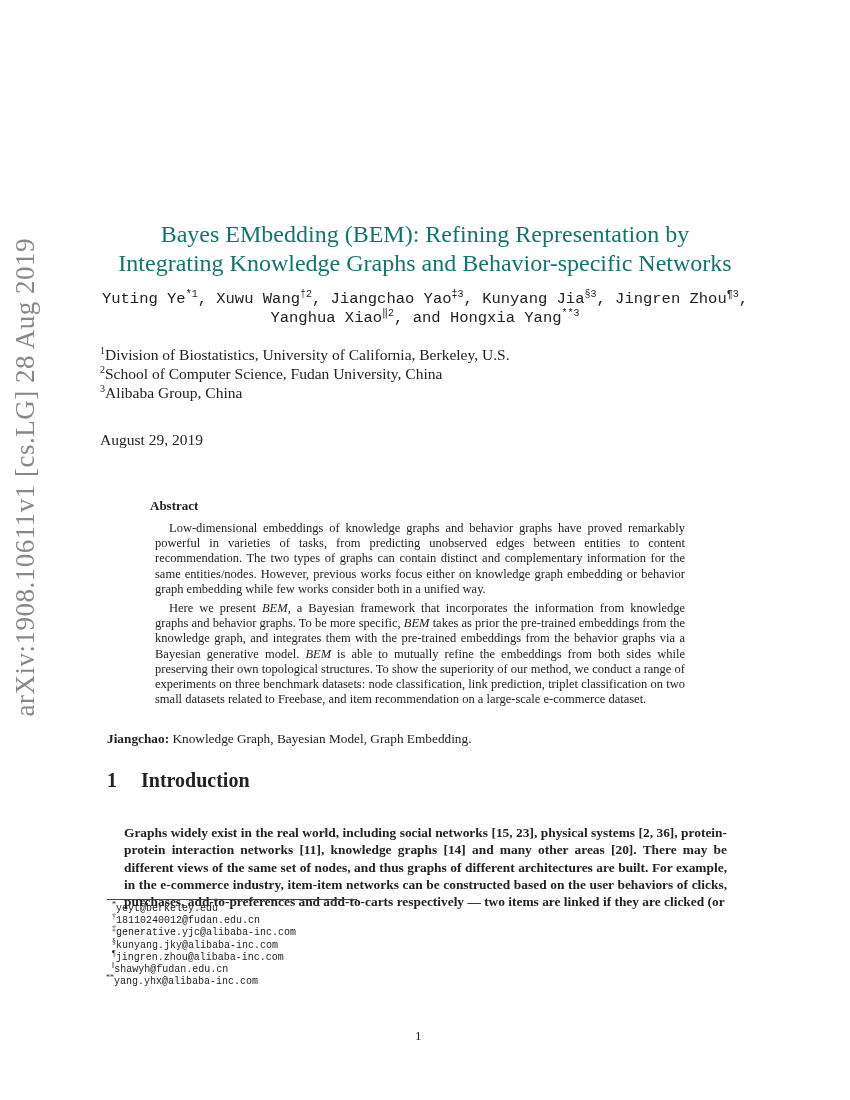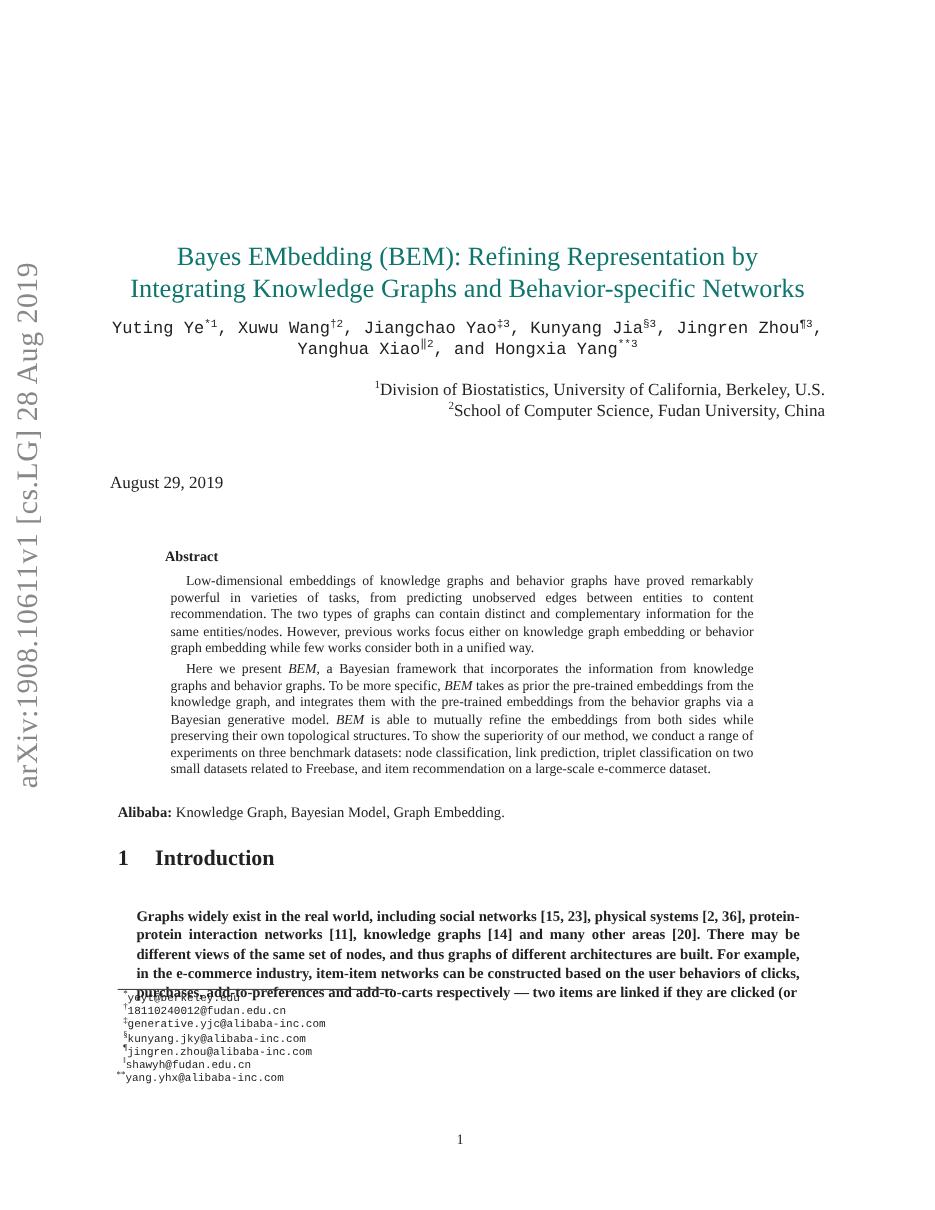--- a/index.html
+++ b/index.html
@@ -6,21 +6,21 @@
   body { width:850px; height:1100px; position:relative; overflow:hidden;
          font-family:"DejaVu Serif","Liberation Serif",serif; color:#222; }
   #arxiv-stamp { position:absolute; left:-190px; top:486px; width:430px; text-align:center;
          transform:rotate(-90deg); transform-origin:center center;
          font-family:"Liberation Serif",serif; font-size:27px; color:#888; letter-spacing:0.5px; white-space:nowrap; }
   #title { position:absolute; left:80px; top:220px; width:690px; text-align:center;
          font-family:"Liberation Serif",serif; font-size:24px; line-height:29px; color:#0f766e; }
   #authors { position:absolute; left:100px; top:290px; width:650px; text-align:center;
          font-family:Liberation Mono, monospace; font-size:15.5px; line-height:19px; }
   sup { font-size:10px; line-height:0; }
-  #affiliations { position:absolute; left:100px; top:345px; width:650px; text-align:right;
+  #affiliations { position:absolute; left:100px; top:345px; width:650px; text-align:left;
          font-family:"Liberation Serif",serif; font-size:15.5px; line-height:19px; }
   #date { position:absolute; left:100px; top:431px; width:650px; text-align:left;
          font-family:"Liberation Serif",serif; font-size:15.5px; }
   #abstract-heading { position:absolute; left:150px; top:498px; width:550px; text-align:left;
          font-family:"Liberation Serif",serif; font-weight:bold; font-size:13px; }
   #abstract { position:absolute; left:151px; top:517px; width:538px;
          font-family:"Liberation Serif",serif; font-size:12.5px; line-height:15.2px; text-align:justify; }
   #abstract p { margin:4px; text-indent:14px; }
   #keywords { position:absolute; left:107px; top:731px; width:640px;
          font-family:"Liberation Serif",serif; font-size:13.3px; }
@@ -48,32 +48,33 @@
   <div>Integrating Knowledge Graphs and Behavior-specific Networks</div>
 </div>
 
 <div id="authors">
   <span><span>Yuting Ye</span><sup>*1</sup><span>, </span></span><span><span>Xuwu Wang</span><sup>†2</sup><span>, </span></span><span><span>Jiangchao Yao</span><sup>‡3</sup><span>, </span></span><span><span>Kunyang Jia</span><sup>§3</sup><span>, </span></span><span><span>Jingren Zhou</span><sup>¶3</sup><span>, </span></span><span><span>Yanghua Xiao</span><sup>‖2</sup><span>, and </span></span><span><span>Hongxia Yang</span><sup>**3</sup></span>
 </div>
 
 <div id="affiliations">
   <div><sup>1</sup><span>Division of Biostatistics, University of California, Berkeley, U.S.</span></div>
   <div><sup>2</sup><span>School of Computer Science, Fudan University, China</span></div>
+  <div><sup>3</sup><span>Alibaba Group, China</span></div>
 </div>
 
 <div id="date">August 29, 2019</div>
 
 <div id="abstract-heading">Abstract</div>
 
 <div id="abstract">
   <p>Low-dimensional embeddings of knowledge graphs and behavior graphs have proved remarkably powerful in varieties of tasks, from predicting unobserved edges between entities to content recommendation. The two types of graphs can contain distinct and complementary information for the same entities/nodes. However, previous works focus either on knowledge graph embedding or behavior graph embedding while few works consider both in a unified way.</p>
   <p><span>Here we present </span><i>BEM</i><span>, a Bayesian framework that incorporates the information from knowledge graphs and behavior graphs. To be more specific, </span><i>BEM</i><span> takes as prior the pre-trained embeddings from the knowledge graph, and integrates them with the pre-trained embeddings from the behavior graphs via a Bayesian generative model. </span><i>BEM</i><span> is able to mutually refine the embeddings from both sides while preserving their own topological structures. To show the superiority of our method, we conduct a range of experiments on three benchmark datasets: node classification, link prediction, triplet classification on two small datasets related to Freebase, and item recommendation on a large-scale e-commerce dataset.</span></p>
 </div>
 
-<div id="keywords"><b>Alibaba:</b><span> Knowledge Graph, Bayesian Model, Graph Embedding.</span></div>
+<div id="keywords"><b>Jiangchao:</b><span> Knowledge Graph, Bayesian Model, Graph Embedding.</span></div>
 
 <div id="section-heading"><span class="num">1</span><span>Introduction</span></div>
 
 <div id="intro">
   <p>Graphs widely exist in the real world, including social networks [15, 23], physical systems [2, 36], protein-protein interaction networks [11], knowledge graphs [14] and many other areas [20]. There may be different views of the same set of nodes, and thus graphs of different architectures are built. For example, in the e-commerce industry, item-item networks can be constructed based on the user behaviors of clicks, purchases, add-to-preferences and add-to-carts respectively — two items are linked if they are clicked (or</p>
 </div>
 
 <div id="footnote-rule"></div>
 
 <div id="footnotes">

